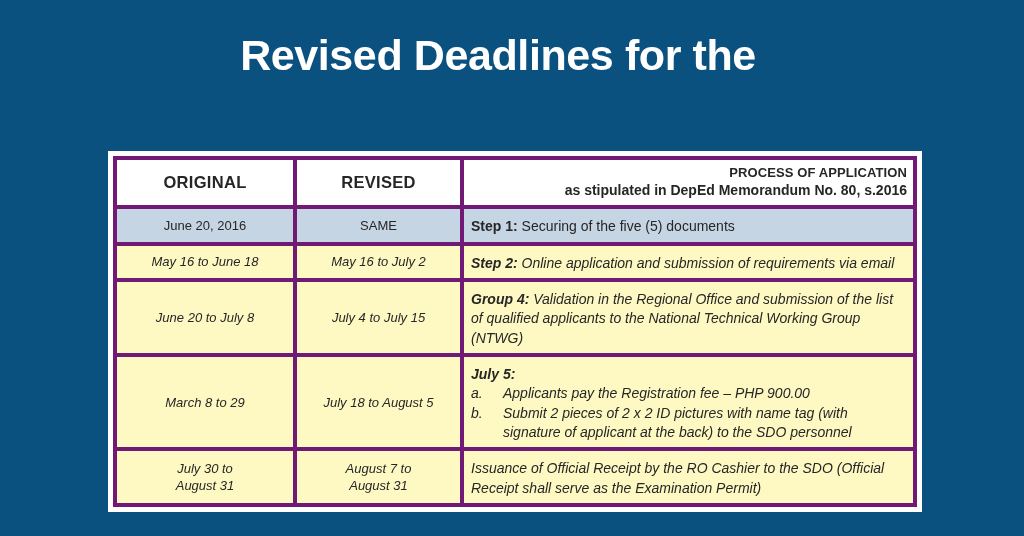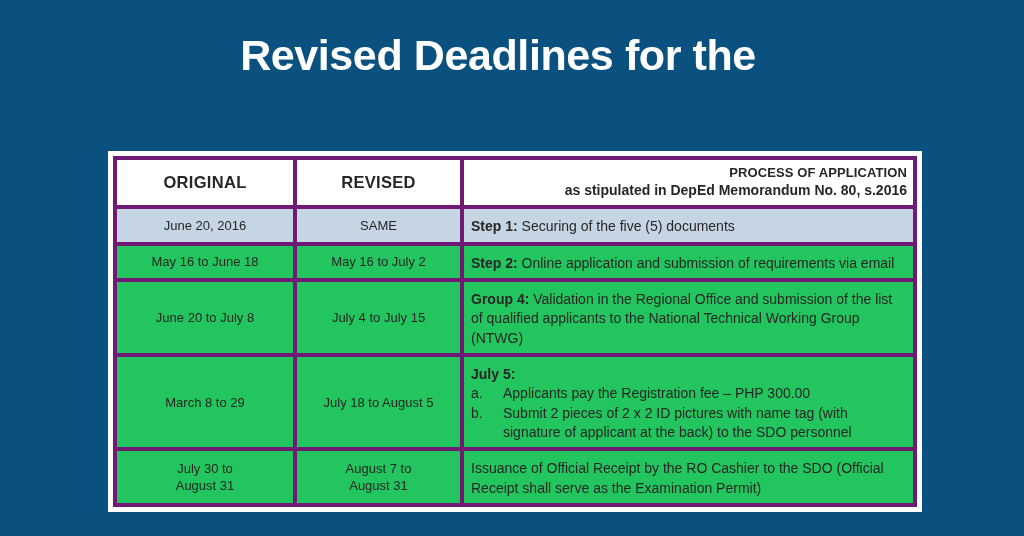--- a/index.html
+++ b/index.html
@@ -106,21 +106,21 @@
     line-height: 1.32;
     padding: 4px 4px;
   }
   tbody td.cell-process {
     text-align: left;
     font-size: 14px;
     line-height: 1.38;
     padding: 8px 7px 5px 7px;
   }
   tbody tr.stripe td { background: #c6d5e4; }
-  tbody tr.plain  td { background: #22c55e; }
+  tbody tr.plain  td { background: #fef9c3; font-style: italic; }
 
   .step-label { font-weight: bold; }
 
   
   ul.sub-list {
     list-style: none;
     margin: 0;
     padding: 0;
   }
   ul.sub-list li {
@@ -174,21 +174,21 @@
           </tr>
           <tr class="plain">
             <td class="cell-date">June 20 to July 8</td>
             <td class="cell-date">July 4 to July 15</td>
             <td class="cell-process"><span class="step-label">Group 4:</span><span> Validation in the Regional Office and submission of the list of qualified applicants to the National Technical Working Group (NTWG)</span></td>
           </tr>
           <tr class="plain">
             <td class="cell-date">March 8 to 29</td>
             <td class="cell-date">July 18 to August 5</td>
             <td class="cell-process"><span class="step-label">July 5:</span><ul class="sub-list">
-                <li><span class="marker">a.</span><span>Applicants pay the Registration fee – PHP 300.00</span></li>
+                <li><span class="marker">a.</span><span>Applicants pay the Registration fee – PHP 900.00</span></li>
                 <li><span class="marker">b.</span><span>Submit 2 pieces of 2 x 2 ID pictures with name tag (with signature of applicant at the back) to the SDO personnel</span></li>
               </ul></td>
           </tr>
           <tr class="plain">
             <td class="cell-date">July 30 to<br>August 31</td>
             <td class="cell-date">August 7 to<br>August 31</td>
             <td class="cell-process"><span>Issuance of Official Receipt by the RO Cashier to the SDO (Official Receipt shall serve as the Examination Permit)</span></td>
           </tr>
         </tbody>
     </table>

